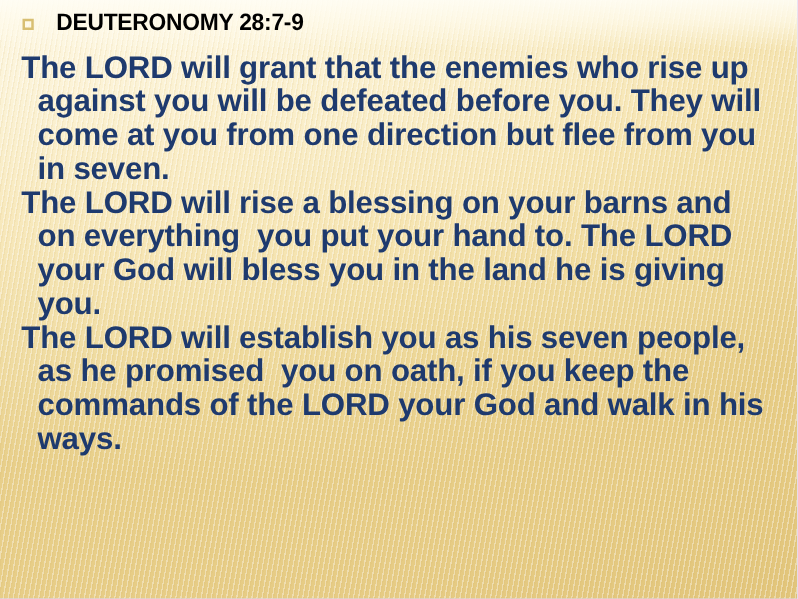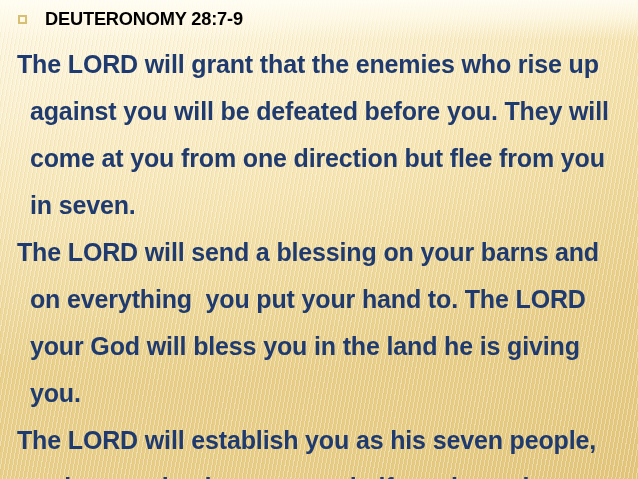--- a/index.html
+++ b/index.html
@@ -120,21 +120,21 @@
     left: 0;
     top: 41px;
     right: 0;
   }
 
   .para {
     color: #1e3a6e;
     font-family: "Liberation Sans", sans-serif;
     font-size: 25px;
     font-weight: 700;
-    line-height: 47px;
+    line-height: 27px;
     letter-spacing: -0.15px;
     padding-left: 30px;
     padding-right: 18px;
     text-indent: -13px;
     margin: 0;
     white-space: pre-wrap;
   }
 </style>
 </head>
 <body>
@@ -148,18 +148,18 @@
 
   <div class="content">
 
     <div class="title-row">
       <span class="title-bullet"></span>
       <span class="title-text">DEUTERONOMY 28:7-9</span>
     </div>
 
     <div class="body">
       <p class="para">The LORD will grant that the enemies who rise up against you will be defeated before you. They will come at you from one direction but flee from you in seven.</p>
-      <p class="para">The LORD will send a blessing on your barns and on everything  you put your hand to. The LORD your God will bless you in the land he is giving you.</p>
+      <p class="para">The LORD will rise a blessing on your barns and on everything  you put your hand to. The LORD your God will bless you in the land he is giving you.</p>
       <p class="para">The LORD will establish you as his seven people, as he promised  you on oath, if you keep the commands of the LORD your God and walk in his ways.</p>
     </div>
 
   </div>
 </div>
 
 </body></html>

